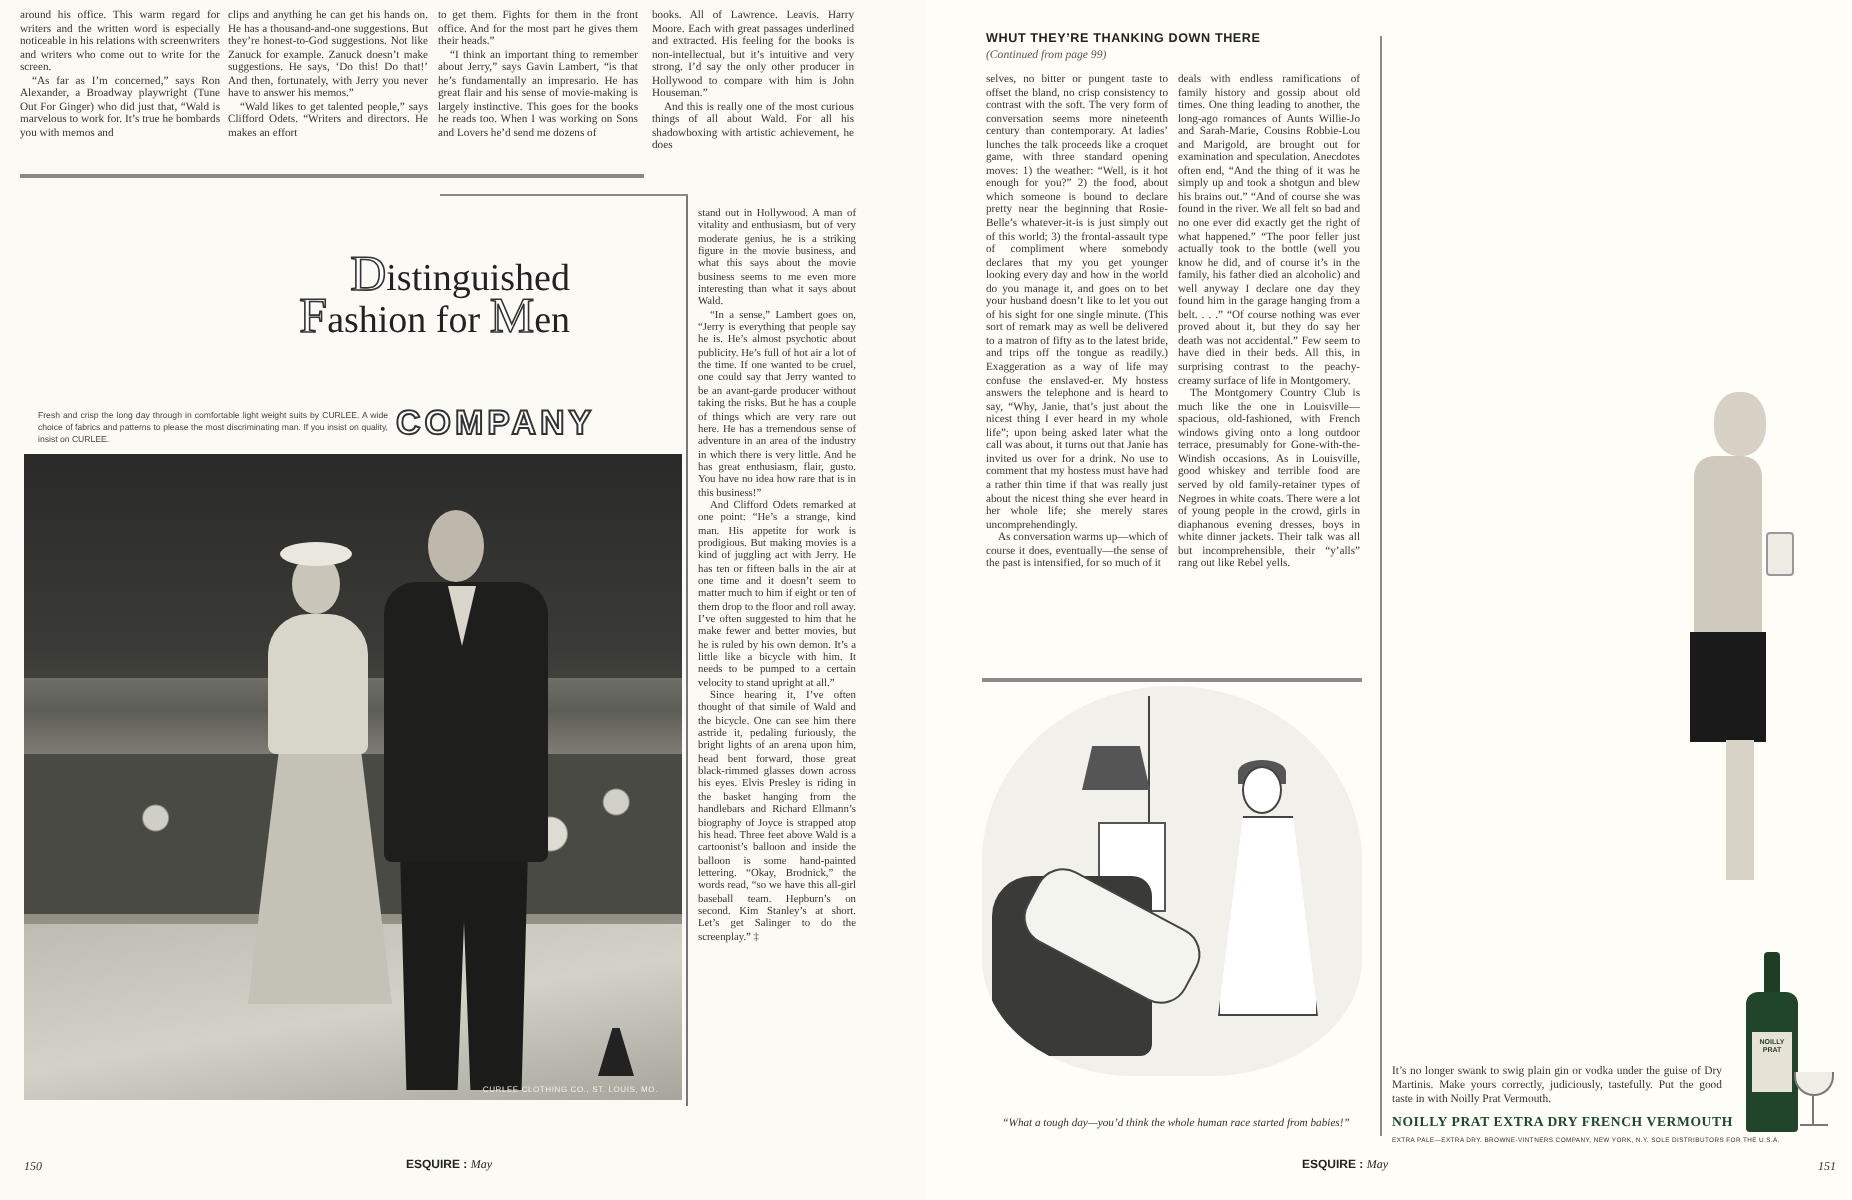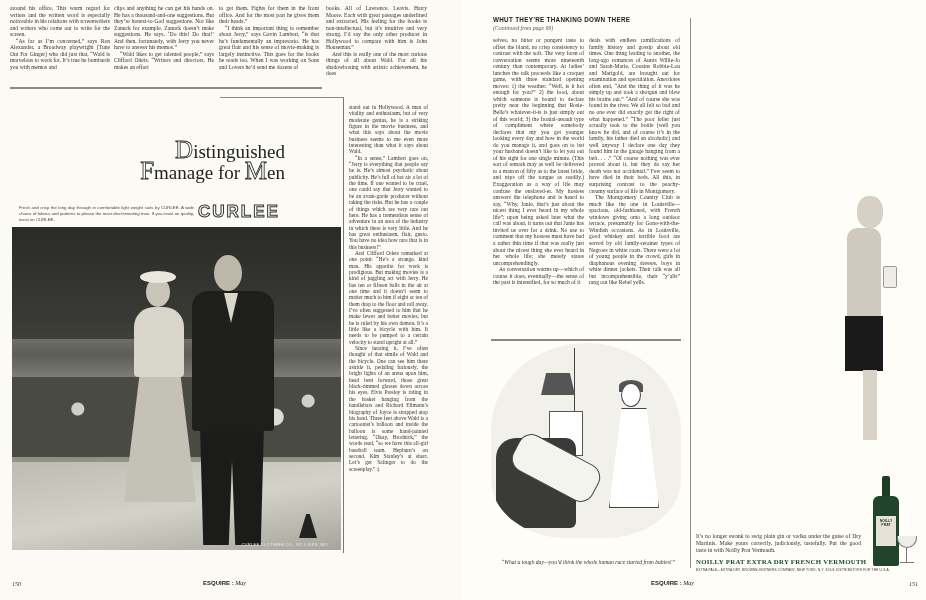--- a/index.html
+++ b/index.html
@@ -8,21 +8,21 @@
   .page { position: absolute; top: 0; height: 600px; }
   .page-left { left: 0; width: 463px; background: #fbfaf4; }
   .page-right { left: 463px; width: 463px; background: #fefdf7; }
   .col { position: absolute; font-size: 5.6px; line-height: 6.55px; text-align: justify; color: #333; }
   .col p { text-indent: 6px; }
   .col p.first { text-indent: 0; }
   .rule { position: absolute; height: 2px; background: #8a8a8a; }
   .vrule { position: absolute; width: 1px; background: #777; }
 
   
-  .headline { position: absolute; left: 135px; top: 140px; width: 150px; text-align: right;
+  .headline { position: absolute; left: 135px; top: 128px; width: 150px; text-align: right;
     font-family: "Liberation Serif", serif; font-size: 19px; line-height: 19px; color: #222; }
   .headline .cap { font-size: 25px; color: #fff; -webkit-text-stroke: 0.8px #333; text-shadow: 0 0 0 #333; }
   .ad-copy { position: absolute; left: 19px; top: 205px; width: 175px; font-family: "Liberation Sans", sans-serif;
     font-size: 4.3px; line-height: 6px; color: #444; text-align: justify; }
   .brand-curlee { position: absolute; left: 198px; top: 202px; font-family: "Liberation Sans", sans-serif;
     font-weight: bold; font-size: 17px; letter-spacing: 2px; color: #fff; -webkit-text-stroke: 1px #333; }
   .photo { position: absolute; left: 12px; top: 227px; width: 329px; height: 323px; overflow: hidden;
     background: linear-gradient(180deg, #2a2a28 0%, #3a3a36 30%, #58584f 50%, #8b8b80 70%, #b7b5aa 85%, #a9a79c 100%); }
   .photo .balustrade { position: absolute; left: 0; top: 112px; width: 100%; height: 40px;
     background: linear-gradient(180deg, #8d8d85 0%, #6b6b65 40%, #9d9d95 100%); opacity: .6; }
@@ -122,24 +122,24 @@
 
   <div class="col" style="left:349px; top:104px; width:79px; font-size:5.4px; line-height:6.35px;">
     <p class="first">stand out in Hollywood. A man of vitality and enthusiasm, but of very moderate genius, he is a striking figure in the movie business, and what this says about the movie business seems to me even more interesting than what it says about Wald.</p>
     <p>“In a sense,” Lambert goes on, “Jerry is everything that people say he is. He’s almost psychotic about publicity. He’s full of hot air a lot of the time. If one wanted to be cruel, one could say that Jerry wanted to be an avant-garde producer without taking the risks. But he has a couple of things which are very rare out here. He has a tremendous sense of adventure in an area of the industry in which there is very little. And he has great enthusiasm, flair, gusto. You have no idea how rare that is in this business!”</p>
     <p>And Clifford Odets remarked at one point: “He’s a strange, kind man. His appetite for work is prodigious. But making movies is a kind of juggling act with Jerry. He has ten or fifteen balls in the air at one time and it doesn’t seem to matter much to him if eight or ten of them drop to the floor and roll away. I’ve often suggested to him that he make fewer and better movies, but he is ruled by his own demon. It’s a little like a bicycle with him. It needs to be pumped to a certain velocity to stand upright at all.”</p>
     <p>Since hearing it, I’ve often thought of that simile of Wald and the bicycle. One can see him there astride it, pedaling furiously, the bright lights of an arena upon him, head bent forward, those great black-rimmed glasses down across his eyes. Elvis Presley is riding in the basket hanging from the handlebars and Richard Ellmann’s biography of Joyce is strapped atop his head. Three feet above Wald is a cartoonist’s balloon and inside the balloon is some hand-painted lettering. “Okay, Brodnick,” the words read, “so we have this all-girl baseball team. Hepburn’s on second. Kim Stanley’s at short. Let’s get Salinger to do the screenplay.” ‡</p>
   </div>
 
   <div class="headline">
     <div><span class="cap">D</span><span>istinguished</span></div>
-    <div><span class="cap">F</span><span>manage for </span><span class="cap">M</span><span>en</span></div>
+    <div><span class="cap">F</span><span>ashion for </span><span class="cap">M</span><span>en</span></div>
   </div>
   <div class="ad-copy">Fresh and crisp the long day through in comfortable light weight suits by CURLEE. A wide choice of fabrics and patterns to please the most discriminating man. If you insist on quality, insist on CURLEE.</div>
-  <div class="brand-curlee">CURLEE</div>
+  <div class="brand-curlee">COMPANY</div>
 
   <div class="photo">
     <div class="balustrade"></div>
     <div class="flowers"></div>
     <div class="path"></div>
     <div class="woman">
       <div class="skirt"></div>
       <div class="body"></div>
       <div class="head"></div>
       <div class="hat"></div>

